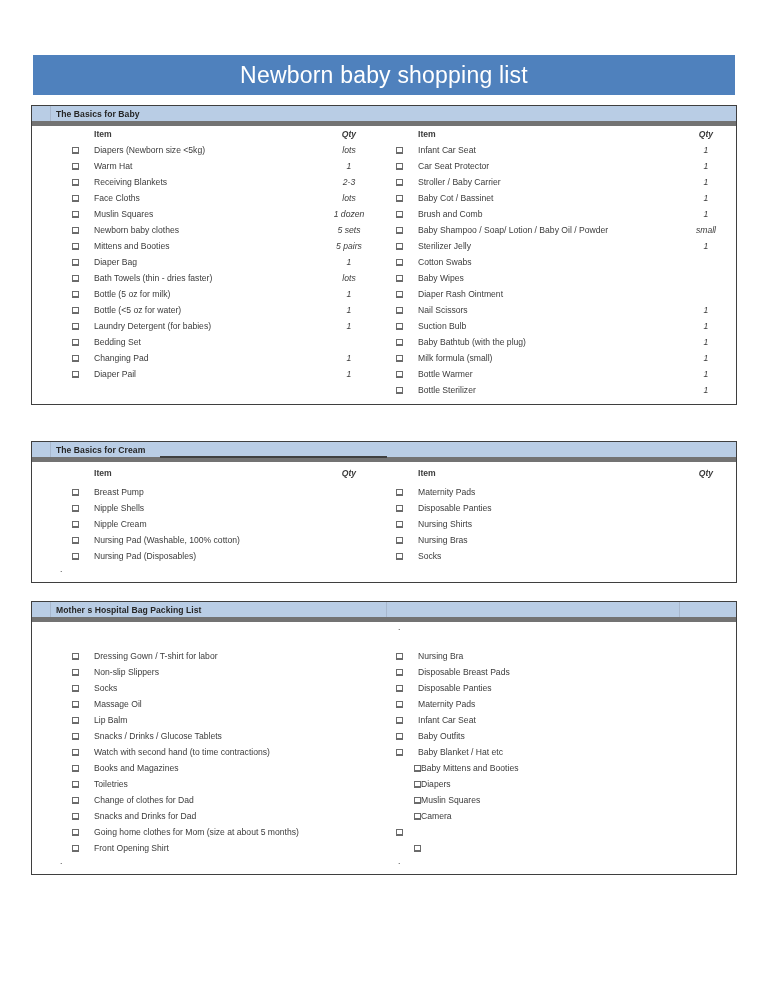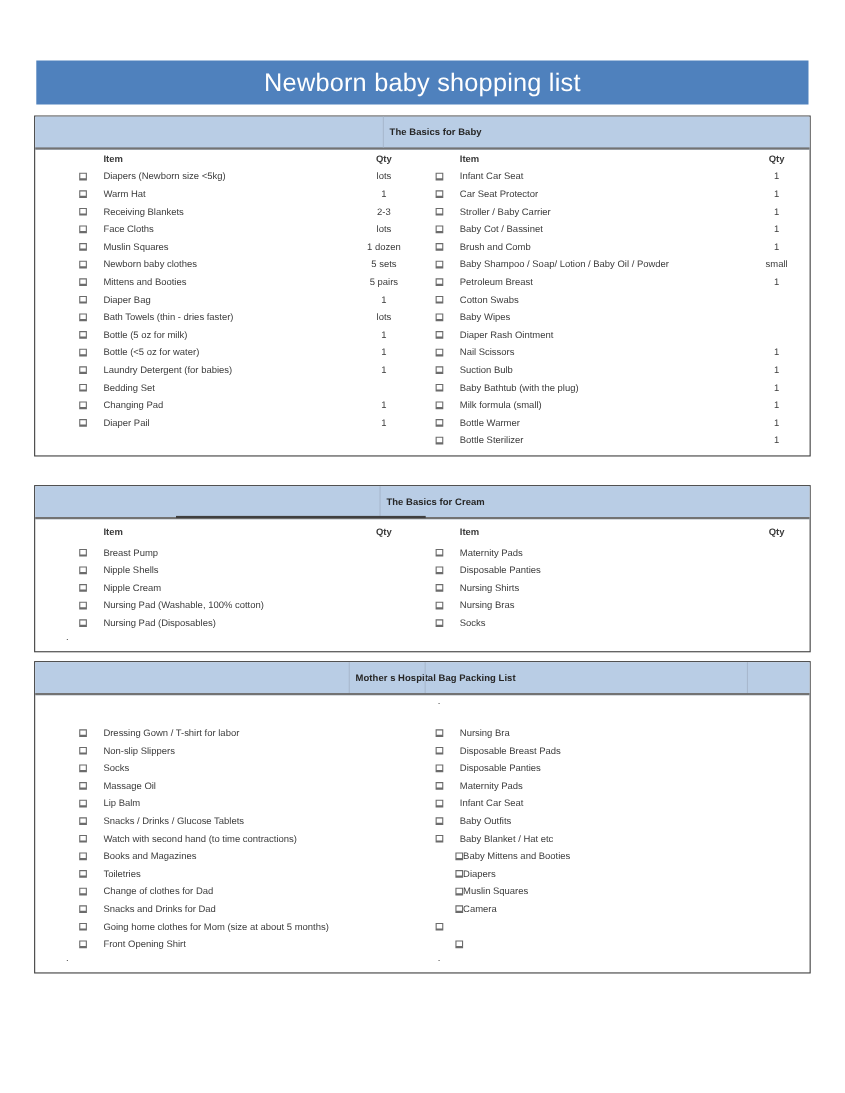--- a/index.html
+++ b/index.html
@@ -45,27 +45,26 @@
     left: 31px;
     width: 706px;
     border: 1px solid #3f3f3f;
     background: #ffffff;
   }
   #section-baby   { top: 105px; }
   #section-mother { top: 441px; }
   #section-bag    { top: 601px; }
 
   .section-header {
-    height: 30px;
+    height: 20px;
     background: #b9cde5;
-    border-bottom: 2px solid #737373;
+    border-bottom: 5px solid #737373;
     display: flex;
     align-items: center;
     position: relative;
-    justify-content: center;
   }
   .section-header .hdr-gutter {
     width: 19px;
     height: 100%;
     border-right: 1px solid #a8b8ce;
     flex: 0 0 19px;
   }
   .section-header .hdr-title {
     font-size: 8.6px;
     font-weight: bold;
@@ -140,20 +139,21 @@
     flex: 1 1 auto;
     white-space: nowrap;
     overflow: hidden;
     color: #3b3b3b;
   }
   .qty-cell {
     flex: 0 0 70px;
     text-align: center;
     color: #3b3b3b;
     white-space: nowrap;
+    font-style: italic;
   }
 
   
   .col.right .cb-cell { padding-left: 12px; flex: 0 0 34px; }
   .col.right .cb-cell.indent { padding-left: 30px; }
   .col.right .qty-cell { flex: 0 0 60px; }
 
   
   .tail-dot {
     font-size: 8.6px;
@@ -340,21 +340,21 @@
           <div class="cb-cell">
               <span class="checkbox"></span>
             </div>
           <div class="item-cell">Baby Shampoo / Soap/ Lotion / Baby Oil / Powder</div>
           <div class="qty-cell">small</div>
         </div>
         <div class="row">
           <div class="cb-cell">
               <span class="checkbox"></span>
             </div>
-          <div class="item-cell">Petroleum Breast</div>
+          <div class="item-cell">Sterilizer Jelly</div>
           <div class="qty-cell">1</div>
         </div>
         <div class="row">
           <div class="cb-cell">
               <span class="checkbox"></span>
             </div>
           <div class="item-cell">Cotton Swabs</div>
           <div class="qty-cell"></div>
         </div>
         <div class="row">

